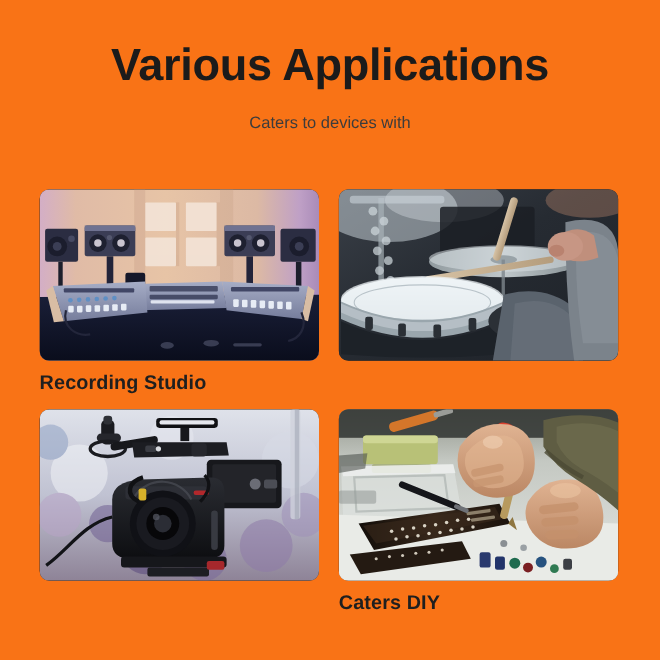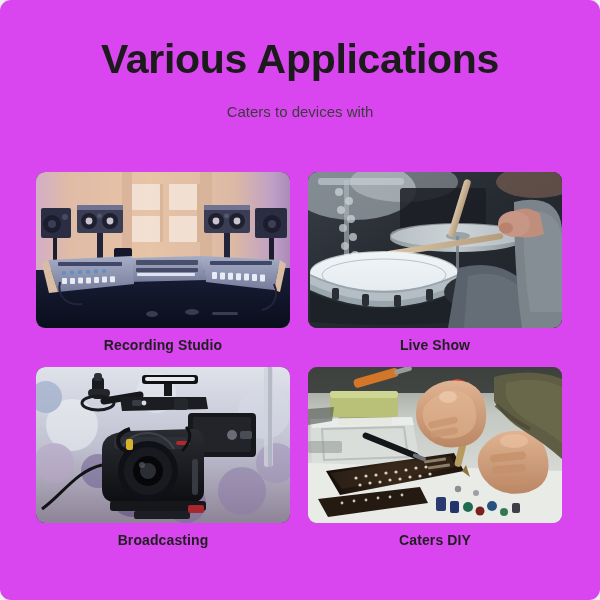--- a/index.html
+++ b/index.html
@@ -10,23 +10,22 @@
     width: 600px;
     height: 600px;
     background: #f0eeee;
     font-family: "Liberation Sans", sans-serif;
     overflow: hidden;
   }
   .page {
     position: relative;
     width: 600px;
     height: 600px;
-    background: #d946ef;
+    background: #f97316;
     box-sizing: border-box;
-    border-radius: 11px;
   }
 
   
   .header {
     padding-top: 38px;
     text-align: center;
   }
   .title {
     font-size: 41px;
     font-weight: bold;
@@ -60,22 +59,22 @@
     position: relative;
     width: 254px;
     height: 156px;
     border-radius: 9px;
     overflow: hidden;
     background: #222;
   }
   .thumb svg { display: block; width: 254px; height: 156px; }
   .caption {
     margin-top: 8px;
-    text-align: center;
-    font-size: 14px;
+    text-align: left;
+    font-size: 18px;
     color: #1f1f1f;
     font-weight: bold;
     letter-spacing: 0.1px;
     line-height: 1.4;
   }
 </style>
 </head>
 <body>
 
 <div class="page">
@@ -314,21 +313,20 @@
           <path d="M206 30 Q250 20 254 56 L254 156 L214 156 Q206 100 206 30 Z" fill="#7b838b"></path>
           <path d="M216 40 Q248 34 254 64 L254 140 L222 140 Q214 90 216 40 Z" fill="#8c949c" opacity="0.6"></path>
 
           <path d="M198 44 Q216 30 232 42 L236 62 Q214 70 200 60 Z" fill="#c08f7c"></path>
           <ellipse cx="206" cy="52" rx="16" ry="13" fill="#c79684"></ellipse>
           <ellipse cx="198" cy="56" rx="7" ry="5.5" fill="#b9826f"></ellipse>
 
           <ellipse cx="228" cy="10" rx="40" ry="16" fill="#c98e73" opacity="0.35"></ellipse>
         </svg>
       </div>
-      <div class="caption">Live Show</div>
     </div>
 
     <div class="card">
       <div class="thumb">
         <svg viewBox="0 0 254 156" preserveAspectRatio="none" aria-hidden="true">
           <defs>
             <linearGradient id="bc-bg" x1="0" y1="0" x2="0" y2="1">
               <stop offset="0" stop-color="#dfe2ea"></stop>
               <stop offset="0.5" stop-color="#c0c2d2"></stop>
               <stop offset="1" stop-color="#8e8397"></stop>
@@ -404,21 +402,20 @@
 
           <rect x="74" y="134" width="96" height="10" rx="3" fill="#16171b"></rect>
           <rect x="98" y="144" width="56" height="8" rx="2" fill="#1d1e23"></rect>
           <rect x="152" y="138" width="16" height="8" rx="2" fill="#a6282c"></rect>
 
           <g fill="#3c3e46" opacity="0.9">
             <rect x="156" y="92" width="6" height="36" rx="3"></rect>
           </g>
         </svg>
       </div>
-      <div class="caption">Broadcasting</div>
     </div>
 
     <div class="card">
       <div class="thumb">
         <svg viewBox="0 0 254 156" preserveAspectRatio="none" aria-hidden="true">
           <defs>
             <linearGradient id="ad-bg" x1="0" y1="0" x2="0" y2="1">
               <stop offset="0" stop-color="#8f9388"></stop>
               <stop offset="0.3" stop-color="#c4c8c2"></stop>
               <stop offset="1" stop-color="#e6e8e4"></stop>

